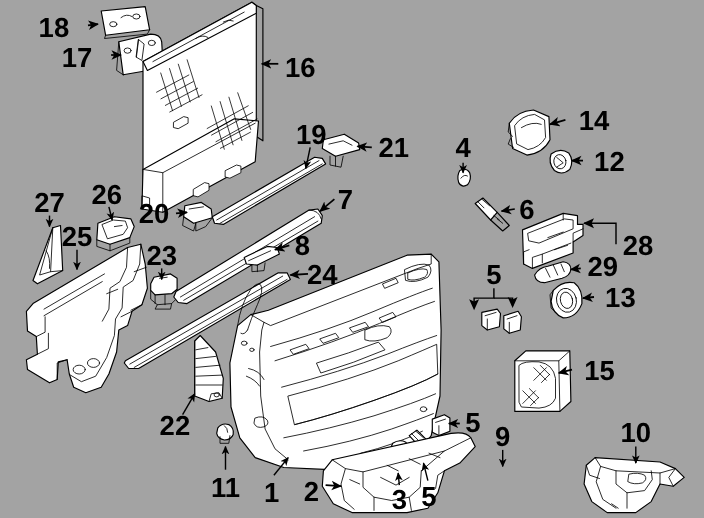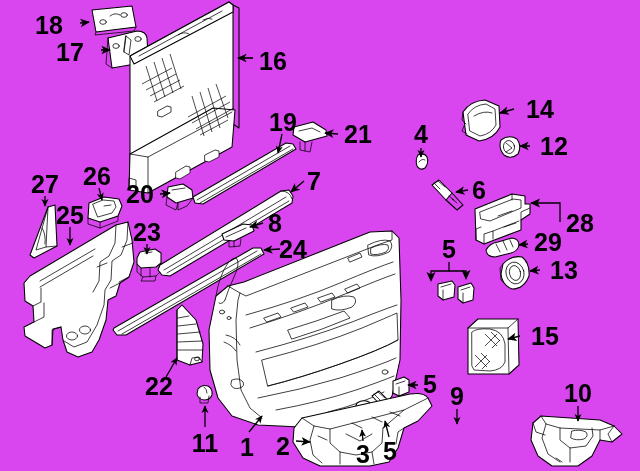--- a/index.html
+++ b/index.html
@@ -6,21 +6,21 @@
   html,body{margin:0;padding:0;background:#ffffff;}
   body{
     font-family:"Liberation Sans", sans-serif;
     width:640px;height:471px;
     overflow:hidden;
     position:relative;
   }
   #diagram-root{
     position:relative;
     width:640px;height:471px;
-    background:#d946ef;
+    background:#a3a3a3;
   }
   svg#parts-svg{
     position:absolute;top:0;left:0;
     width:640px;height:471px;
     display:block;
   }
   .part-line{
     fill:none;
     stroke:#000000;
     stroke-width:1.05;

